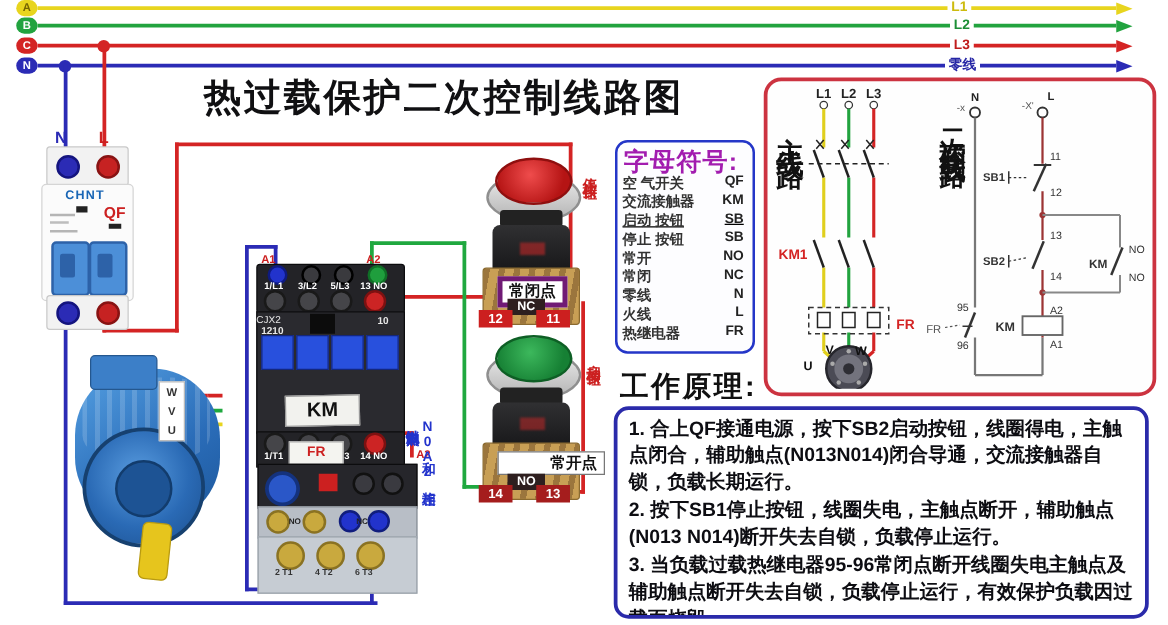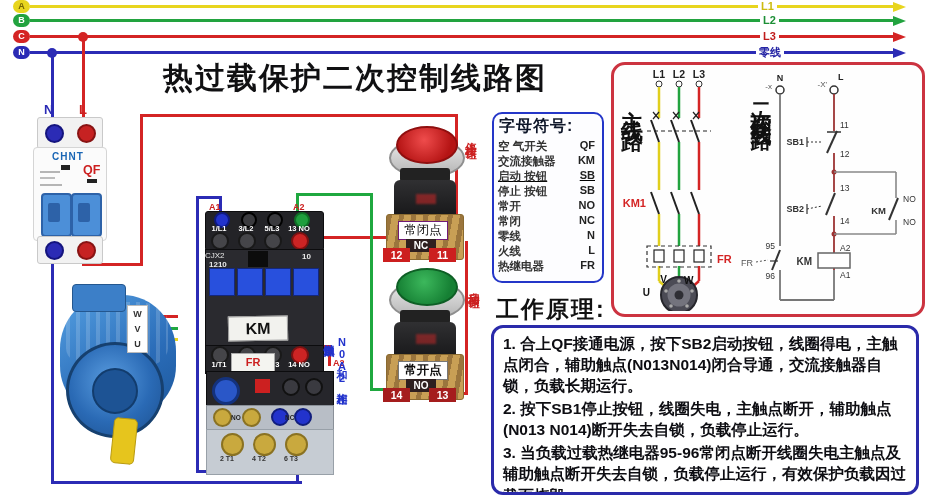--- a/index.html
+++ b/index.html
@@ -178,40 +178,40 @@
     <span style="display:block;">自锁触点</span>
     <span style="display:block;">N0和A2相连</span>
   </div>
 
   <div class="abs" style="left:389px;top:138px;width:72px;height:36px;border-radius:50%;background:linear-gradient(#ececec,#b3b3b3);border:2px solid #8f8f8f;"></div>
   <div class="abs" style="left:396px;top:126px;width:58px;height:34px;border-radius:50%;background:radial-gradient(circle at 45% 35%,#ef4c4c,#b51414 70%);border:2px solid #8f0f0f;"></div>
   <div class="abs" style="left:400px;top:168px;width:50px;height:14px;background:#222;border-radius:3px;"></div>
   <div class="abs" style="left:394px;top:180px;width:62px;height:42px;background:linear-gradient(#303032,#141416);border-radius:6px;"></div>
   <div class="abs" style="left:416px;top:194px;width:20px;height:10px;background:rgba(205,40,40,.55);filter:blur(1px);"></div>
   <div class="abs" style="left:386px;top:214px;width:76px;height:44px;background:#c89f55 repeating-linear-gradient(100deg,rgba(60,30,10,.32) 0 5px,transparent 5px 12px);border:1px solid #8a6a30;border-radius:3px;"></div>
-  <div class="abs" style="left:398px;top:221px;width:48px;height:17px;background:#fff;border:1px solid #701a75;text-align:center;line-height:17px;font-size:12.5px;font-weight:400;color:#111;">常闭点</div>
+  <div class="abs" style="left:398px;top:221px;width:48px;height:17px;background:#fff;border:4px solid #701a75;text-align:center;line-height:17px;font-size:12.5px;font-weight:700;color:#111;">常闭点</div>
   <div class="abs" style="left:406px;top:239px;width:30px;height:13px;background:#2e1f1f;color:#fff;text-align:center;line-height:13px;font-size:10px;font-weight:700;">NC</div>
   <div class="abs" style="left:383px;top:248px;width:27px;height:14px;background:#cc1f1f;color:#fff;text-align:center;line-height:14px;font-size:10.5px;font-weight:700;">12</div>
   <div class="abs" style="left:429px;top:248px;width:27px;height:14px;background:#cc1f1f;color:#fff;text-align:center;line-height:14px;font-size:10.5px;font-weight:700;">11</div>
   <div class="vtext" style="left:463px;top:133px;height:75px;font-size:11.5px;font-weight:700;color:#cc2020;letter-spacing:2px;">停止按钮</div>
 
   <div class="abs" style="left:389px;top:280px;width:72px;height:36px;border-radius:50%;background:linear-gradient(#ececec,#b3b3b3);border:2px solid #8f8f8f;"></div>
   <div class="abs" style="left:396px;top:268px;width:58px;height:34px;border-radius:50%;background:radial-gradient(circle at 45% 35%,#3cb85c,#168034 70%);border:2px solid #0e5f25;"></div>
   <div class="abs" style="left:400px;top:310px;width:50px;height:14px;background:#222;border-radius:3px;"></div>
   <div class="abs" style="left:394px;top:322px;width:62px;height:42px;background:linear-gradient(#303032,#141416);border-radius:6px;"></div>
   <div class="abs" style="left:416px;top:334px;width:20px;height:10px;background:rgba(205,40,40,.5);filter:blur(1px);"></div>
   <div class="abs" style="left:386px;top:354px;width:76px;height:44px;background:#c89f55 repeating-linear-gradient(100deg,rgba(60,30,10,.32) 0 5px,transparent 5px 12px);border:1px solid #8a6a30;border-radius:3px;"></div>
-  <div class="abs" style="left:398px;top:361px;width:48px;height:17px;background:#fff;border:1px solid #777;text-align:center;line-height:17px;font-size:12.5px;font-weight:700;color:#111;">常开点</div>
+  <div class="abs" style="left:398px;top:361px;width:48px;height:17px;background:#fff;border:1px solid #777;text-align:center;line-height:17px;font-size:12.5px;font-weight:700;color:#111;padding-left:36px;">常开点</div>
   <div class="abs" style="left:406px;top:379px;width:30px;height:13px;background:#2e1f1f;color:#fff;text-align:center;line-height:13px;font-size:10px;font-weight:700;">NO</div>
   <div class="abs" style="left:383px;top:388px;width:27px;height:14px;background:#a51d1d;color:#fff;text-align:center;line-height:14px;font-size:10.5px;font-weight:700;">14</div>
   <div class="abs" style="left:429px;top:388px;width:27px;height:14px;background:#a51d1d;color:#fff;text-align:center;line-height:14px;font-size:10.5px;font-weight:700;">13</div>
   <div class="vtext" style="left:466px;top:282px;height:75px;font-size:11.5px;font-weight:700;color:#cc2020;letter-spacing:2px;">启动按钮</div>
 
   <div class="abs" style="left:492px;top:112px;width:108px;height:167px;border:2.5px solid #2436c8;border-radius:10px;background:#fdfdff;"></div>
-  <div class="abs" style="left:499px;top:116px;font-size:16px;font-weight:700;color:#0f172a;letter-spacing:1px;">字母符号:</div>
+  <div class="abs" style="left:499px;top:116px;font-size:20px;font-weight:700;color:#a21caf;letter-spacing:1px;">字母符号:</div>
   <div class="abs" style="left:498px;top:139px;width:97px;height:135px;display:flex;flex-direction:column;justify-content:space-between;">
     <div style="display:flex;justify-content:space-between;">
         <span style="font-size:11.5px;font-weight:700;color:#333;">空 气开关</span>
         <span style="font-size:11px;font-weight:700;color:#222;">QF</span>
       </div>
     <div style="display:flex;justify-content:space-between;">
         <span style="font-size:11.5px;font-weight:700;color:#333;">交流接触器</span>
         <span style="font-size:11px;font-weight:700;color:#222;">KM</span>
       </div>
     <div style="display:flex;justify-content:space-between;text-decoration:underline;">

